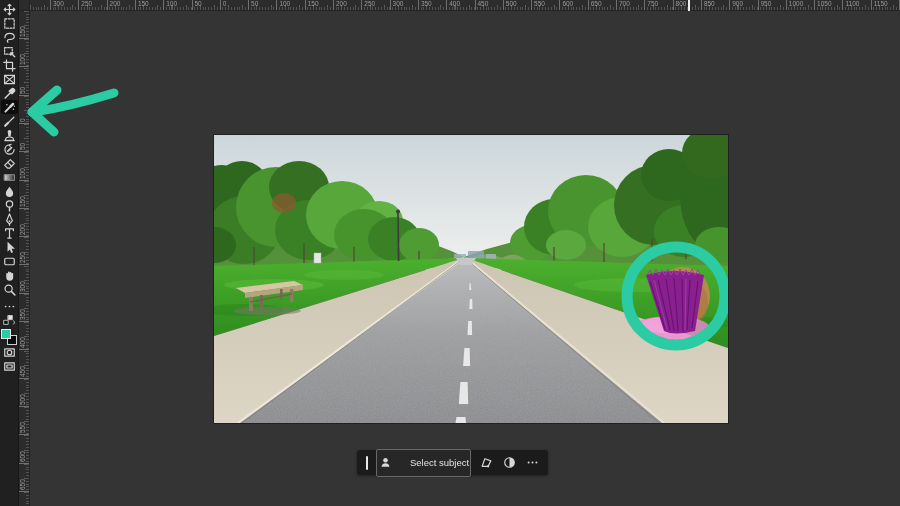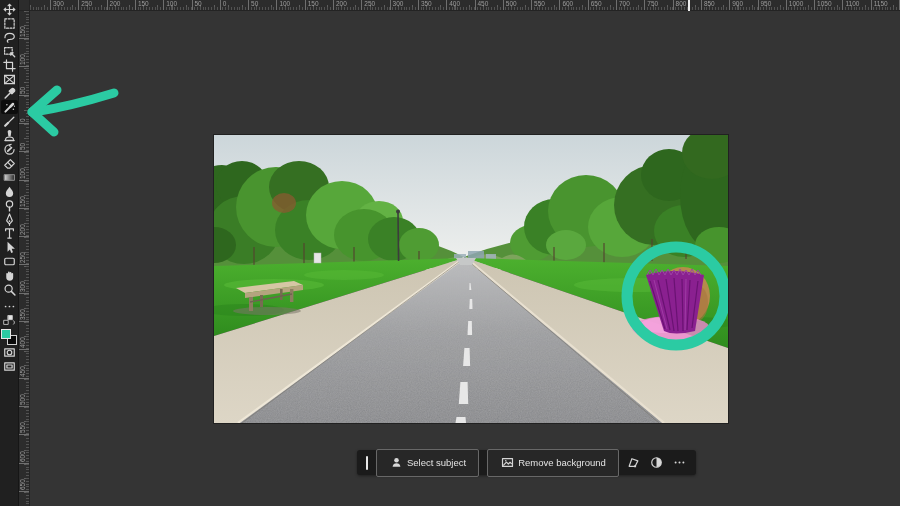--- a/index.html
+++ b/index.html
@@ -52,21 +52,21 @@
   #photo svg{display:block;}
 
   
   #arrow{position:absolute;left:22px;top:82px;z-index:7;pointer-events:none;}
 
   
   #taskbar{position:absolute;left:357px;top:450px;height:25px;z-index:8;
            background:#1b1b1b;border-radius:3px;display:flex;align-items:center;
            padding:0 9px;gap:8px;box-shadow:0 1px 3px rgba(0,0,0,.4);}
   #drag-handle{width:2px;height:14px;background:#e9e9e9;border-radius:1px;flex:0 0 auto;}
-  .tb-btn{display:flex;align-items:center;gap:4px;height:28px;padding:0 12px;
+  .tb-btn{display:flex;align-items:center;gap:18px;height:28px;padding:0 1px;
           background:#272727;border:1px solid #686868;border-radius:2px;
           color:#e3e3e3;font-size:9.5px;line-height:1;white-space:nowrap;}
   .tb-ico{width:14px;height:14px;display:flex;align-items:center;justify-content:center;}
 </style>
 </head>
 <body>
 
 <div id="app">
 
   <div id="toolbar">
@@ -549,32 +549,20 @@
       <span class="tb-ico">
           <svg width="13" height="13" viewBox="0 0 12 12">
             <g stroke="#d4d4d4" stroke-width="1.1" fill="none" stroke-linecap="round" stroke-linejoin="round">
               <circle cx="6" cy="4" r="2.1" fill="#d8d8d8" stroke="none"></circle>
               <path d="M2.4 10C2.6 7.8 4.1 6.8 6 6.8C7.9 6.8 9.4 7.8 9.6 10Z" fill="#d8d8d8" stroke="none"></path>
             </g>
           </svg>
         </span>
       <span>Select subject</span>
     </button>
-    <button class="tb-btn">
-      <span class="tb-ico">
-          <svg width="13" height="13" viewBox="0 0 12 12">
-            <g stroke="#d4d4d4" stroke-width="1.1" fill="none" stroke-linecap="round" stroke-linejoin="round">
-              <rect x="1.4" y="2.4" width="9.2" height="7.2"></rect>
-              <path d="M2.4 8.4 5 5.6 6.8 7.4 8.4 5.8 9.6 7"></path>
-              <circle cx="4.4" cy="4.4" r=".7" fill="#d8d8d8" stroke="none"></circle>
-            </g>
-          </svg>
-        </span>
-      <span>Remove background</span>
-    </button>
     <span id="taskbar-icons" style="display:flex;gap:9px;align-items:center;">
         <span class="tb-ico">
           <svg width="13" height="13" viewBox="0 0 12 12">
             <g stroke="#d4d4d4" stroke-width="1.1" fill="none" stroke-linecap="round" stroke-linejoin="round">
               <path d="M2 9.5 4.5 2.5 10 4.5 7.5 9.5Z"></path>
               <rect x="6.6" y="8.6" width="1.8" height="1.8" fill="#d8d8d8" stroke="none"></rect>
             </g>
           </svg>
         </span>
         <span class="tb-ico">

